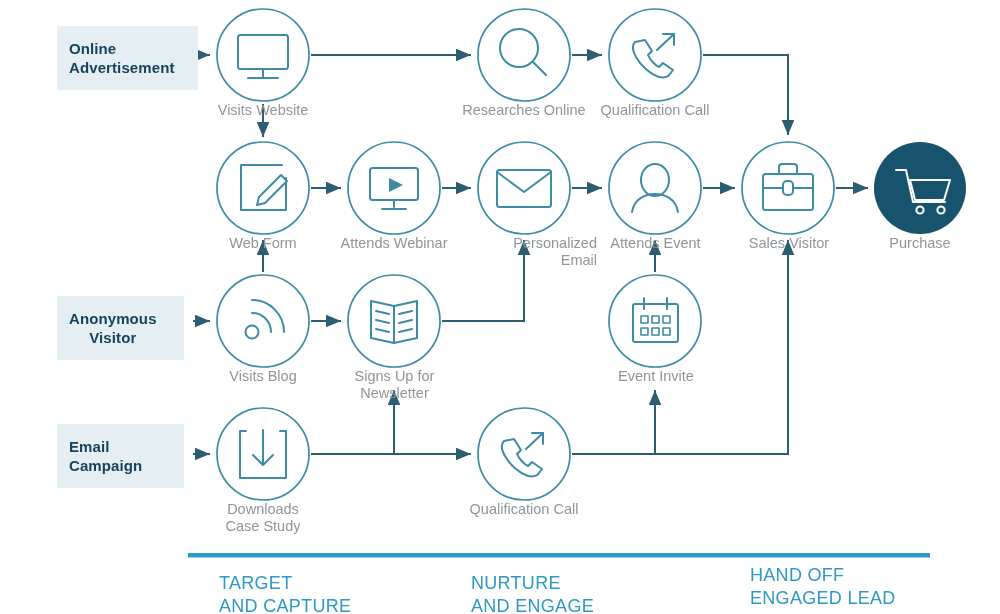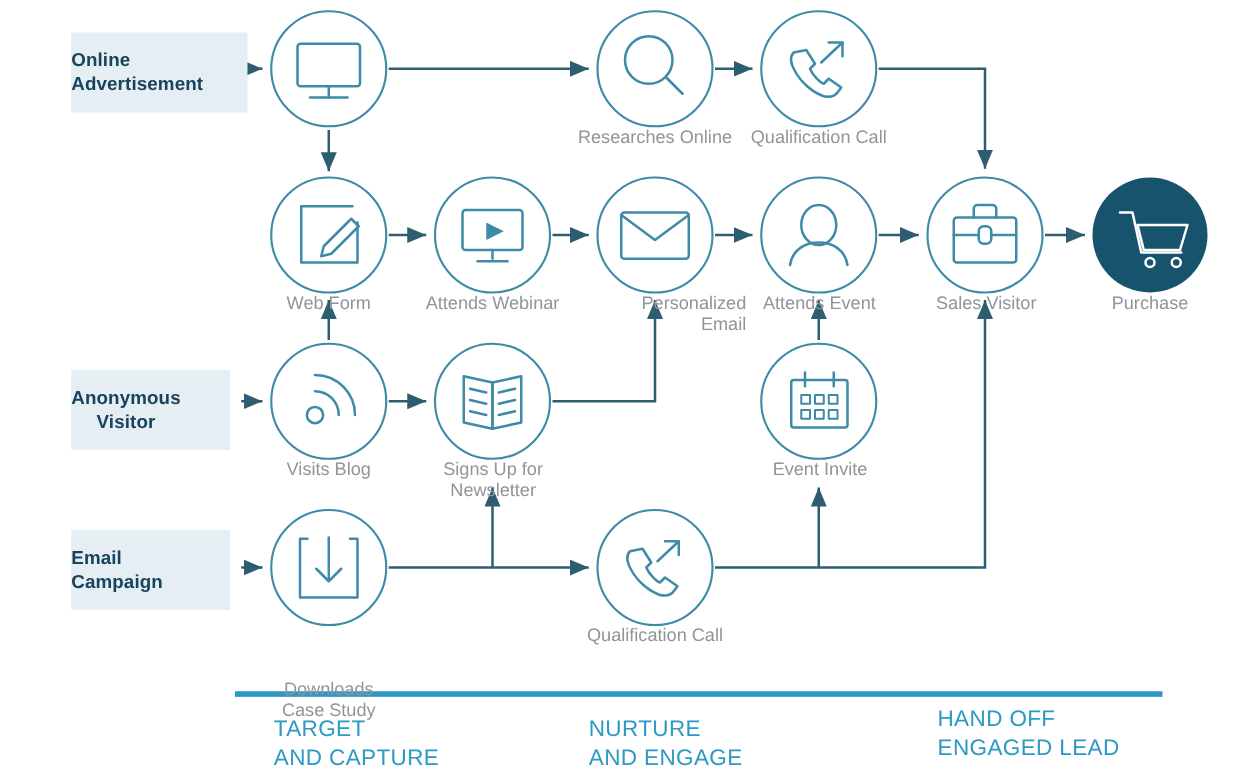--- a/index.html
+++ b/index.html
@@ -7,21 +7,21 @@
     width:1000px;height:614px;background:#ffffff;
     font-family:"Liberation Sans", sans-serif;
     overflow:hidden;position:relative;
   }
   #stage{position:absolute;inset:0;}
   svg#diagram{position:absolute;left:0;top:0;width:1000px;height:614px;}
 
   .src-box{
     position:absolute;background:#e4eef3;
     display:flex;align-items:center;
-    box-sizing:border-box;
+    box-sizing:border-box;padding-left:12px;
   }
   .src-box .src-label{
     color:#17435c;font-weight:bold;font-size:15px;line-height:1.28;
     letter-spacing:.1px;white-space:pre-line;
   }
 
   .node-label{
     position:absolute;text-align:center;
     color:#8f9598;font-size:14.5px;line-height:1.15;
     white-space:pre-line;
@@ -205,37 +205,38 @@
   </div>
   <div class="src-box" style="left:57px;  top:296px; width:127px; height:64px;text-align:center;">
     <span class="src-label">Anonymous
 Visitor</span>
   </div>
   <div class="src-box" style="left:57px;  top:424px; width:127px; height:64px;">
     <span class="src-label">Email
 Campaign</span>
   </div>
 
+  <div class="node-label" style="left:183px; top:102px; width:160px;">Visits Website</div>
   <div class="node-label" style="left:444px; top:102px; width:160px;">Researches Online</div>
   <div class="node-label" style="left:582px; top:102px; width:146px;">Qualification Call</div>
 
   <div class="node-label" style="left:188px; top:235px; width:150px;">Web Form</div>
   <div class="node-label" style="left:320px; top:235px; width:148px;">Attends Webinar</div>
   <div class="node-label" style="left:452px; top:235px; width:145px;text-align:right;">Personalized
 Email</div>
   <div class="node-label" style="left:583px; top:235px; width:145px;">Attends Event</div>
   <div class="node-label" style="left:718px; top:235px; width:142px;">Sales Visitor</div>
   <div class="node-label" style="left:855px; top:235px; width:130px;">Purchase</div>
 
   <div class="node-label" style="left:190px; top:368px; width:146px;">Visits Blog</div>
   <div class="node-label" style="left:322px; top:368px; width:145px;">Signs Up for
 Newsletter</div>
   <div class="node-label" style="left:585px; top:368px; width:142px;">Event Invite</div>
 
-  <div class="node-label" style="left:190px; top:501px; width:146px;margin-top:43px;">Downloads
+  <div class="node-label" style="left:190px; top:501px; width:146px;">Downloads
 Case Study</div>
   <div class="node-label" style="left:451px; top:501px; width:146px;">Qualification Call</div>
 
   <div class="phase" style="left:219px; top:572px;">TARGET
 AND CAPTURE</div>
   <div class="phase" style="left:471px; top:572px;">NURTURE
 AND ENGAGE</div>
   <div class="phase" style="left:730px; top:564px;margin-left:20px;">HAND OFF
 ENGAGED LEAD</div>
 

